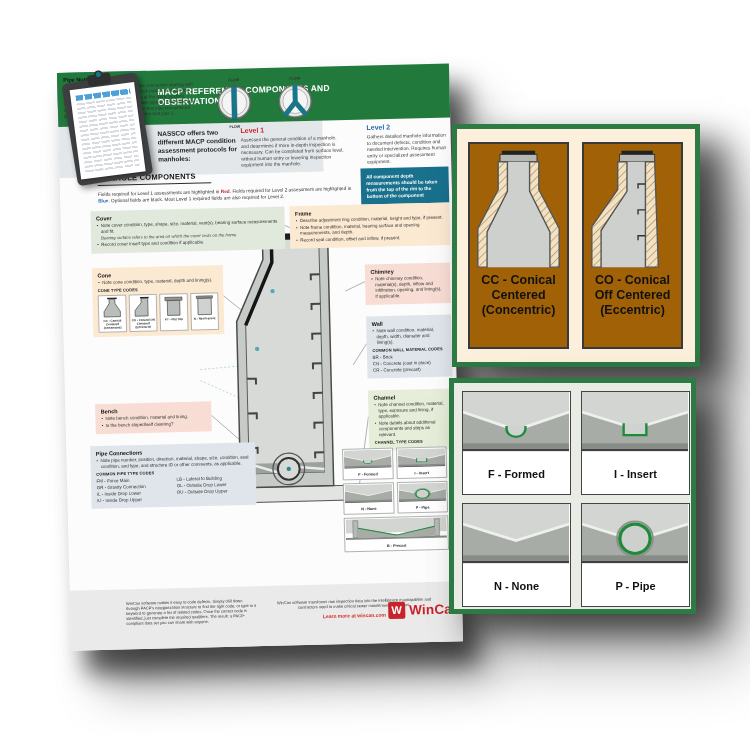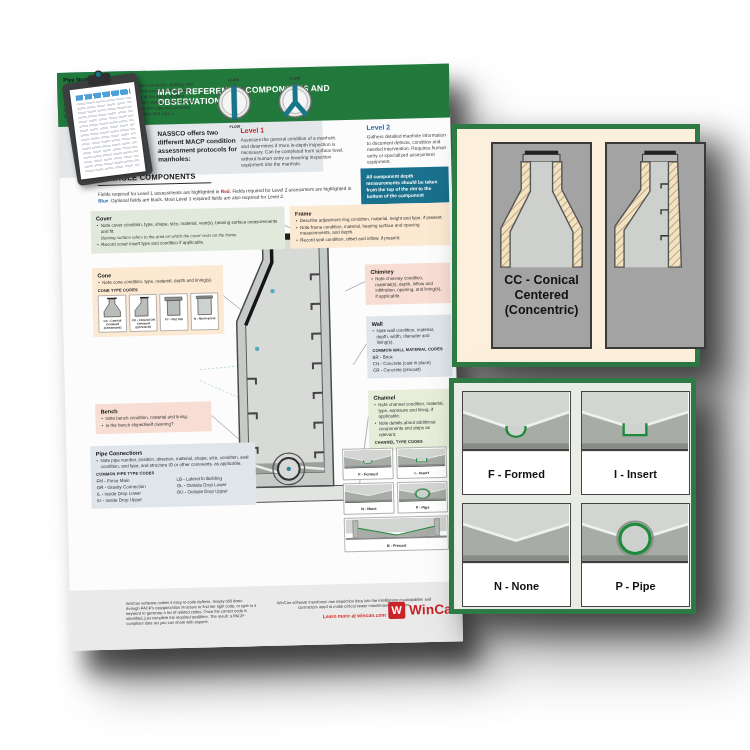--- a/index.html
+++ b/index.html
@@ -102,21 +102,21 @@
   .pf-cta { margin-top:9px; font-weight:bold; font-size:10px; color:#d42b20; }
   .pf-logo { position:absolute; left:636px; top:38px; display:flex; align-items:center; gap:8px; }
   .logo-sq { width:34px; height:34px; background:#c9232a; border-radius:4px; color:#fff; font-weight:bold; font-size:22px;
     display:flex; align-items:center; justify-content:center; }
   .logo-t { font-weight:bold; font-size:27px; color:#c9232a; letter-spacing:.3px; }
 
   
   .panel { position:absolute; border:5px solid #2d7a45; z-index:3;
     box-shadow: 24px 18px 32px rgba(0,0,0,.65), 45px 45px 60px rgba(0,0,0,.33); }
   .cone-panel { left:452px; top:124px; width:248px; height:243px; background:#fcefdc; }
-  .pcard { position:absolute; top:13px; width:101px; height:207px; background:#a3a3a3; border:2px solid #3a3a3a;margin-left:23px; }
+  .pcard { position:absolute; top:13px; width:101px; height:207px; background:#a16207; border:2px solid #3a3a3a; }
   .pcard.c1 { left:11px; } .pcard.c2 { left:125px; }
   .pcard svg { display:block; width:93px; height:122px; margin:3px auto 0; }
   .pcard-l { font-weight:bold; font-size:12.5px; line-height:15px; text-align:center; white-space:pre-line; margin-top:4px; color:#111; }
 
   .chan-panel { left:449px; top:378px; width:247px; height:236px; background:#e9ece5; }
   .ccard { position:absolute; width:109px; height:104px; background:#fff; border:1.5px solid #444; }
   .ccard.p1 { left:8px;  top:8px; }  .ccard.p2 { left:127px; top:8px; }
   .ccard.p3 { left:8px;  top:120px;} .ccard.p4 { left:127px; top:120px;}
   .ccard svg { display:block; width:106px; height:66px; }
   .ccard-l { font-weight:bold; font-size:11px; text-align:center; margin-top:10px; color:#111; }
@@ -447,20 +447,23 @@
     </div>
     <div class="pcard c2">
       <svg viewBox="0 0 100 132">
         <rect x="38" y="4" width="34" height="5" fill="#222"></rect>
         <rect x="36" y="8" width="38" height="8" fill="#b5b8b4" stroke="#333" stroke-width="1"></rect>
         <path d="M44 16 L64 16 L64 130 L16 130 L16 92 L44 48 Z" fill="#cdd0cc"></path>
         <path d="M34 16 L44 16 L44 48 L16 90 L16 130 L6 130 L6 86 L34 46 Z" fill="url(#hatch)" stroke="#555" stroke-width="1.5"></path>
         <path d="M64 16 L74 16 L78 130 L64 130 Z" fill="url(#hatch)" stroke="#555" stroke-width="1.5"></path>
         <path d="M64 40 h-8 v5 M64 68 h-8 v5 M64 96 h-8 v5" stroke="#333" stroke-width="1.5" fill="none"></path>
       </svg>
+      <div class="pcard-l">CO - Conical
+Off Centered
+(Eccentric)</div>
     </div>
   </div>
 
   
   <div class="panel chan-panel">
     <div class="ccard p1">
       <svg viewBox="0 0 112 72" preserveAspectRatio="none">
         <rect x="0" y="0" width="112" height="46" fill="#d2d5d1"></rect>
         <path d="M0 22 L46 38 L66 38 L112 22 L112 58 L0 58 Z" fill="#a7aca7"></path>
         <path d="M0 22 L46 38 M66 38 L112 22" stroke="#eef0ed" stroke-width="3" fill="none"></path>

